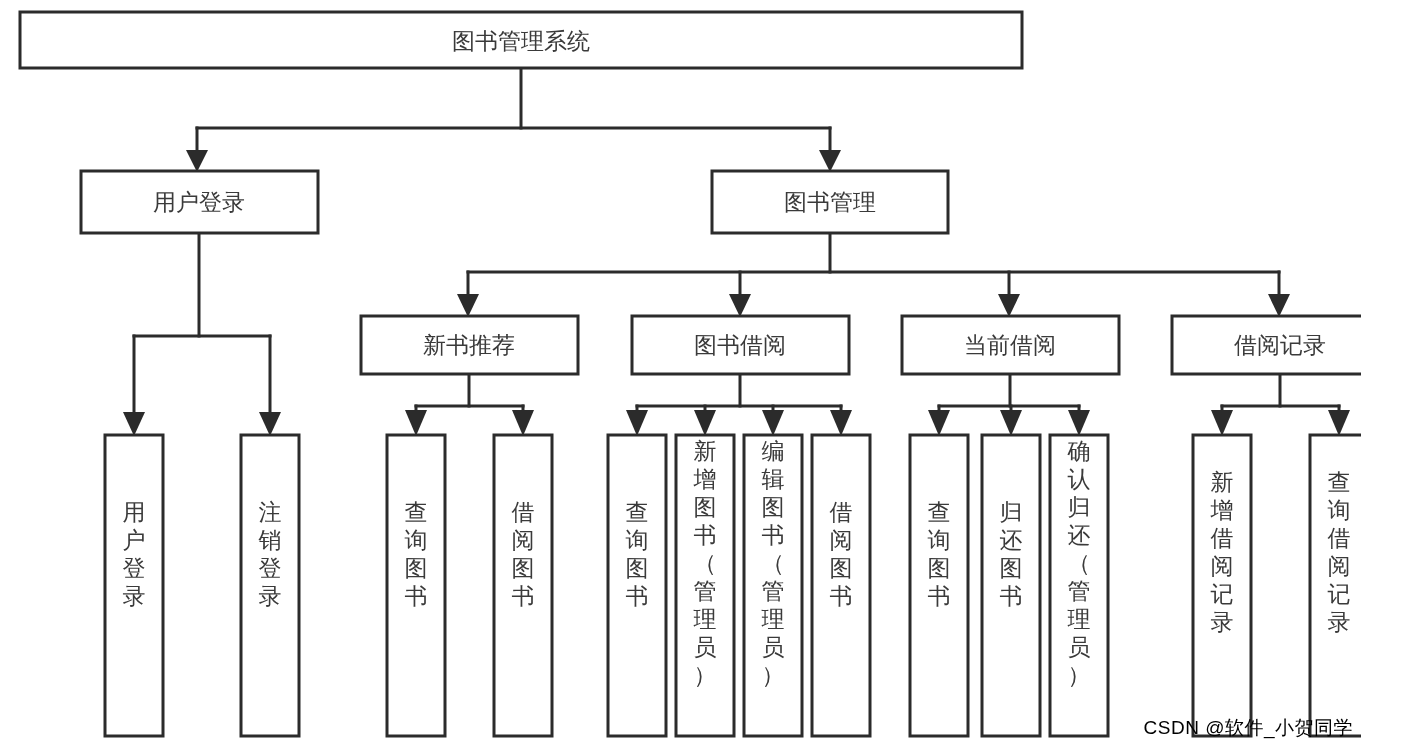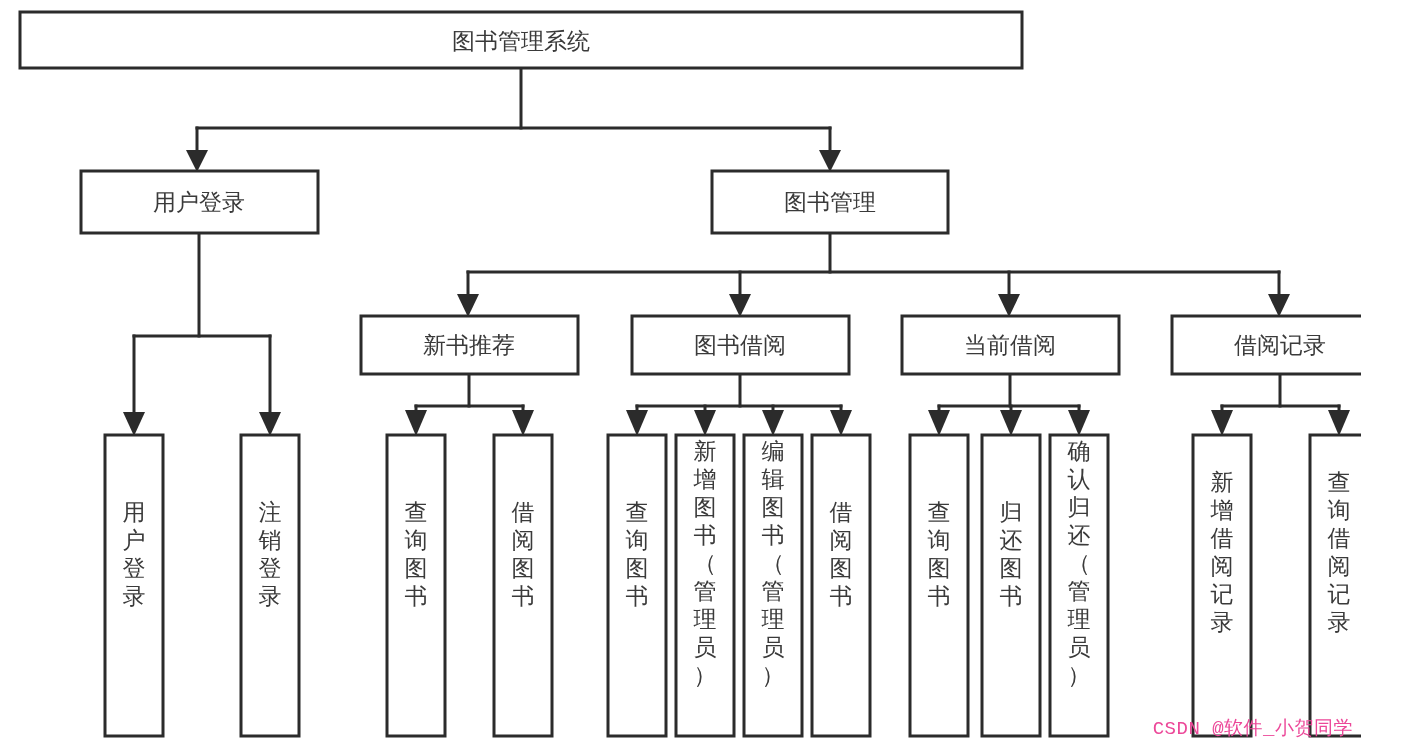--- a/index.html
+++ b/index.html
@@ -50,23 +50,23 @@
   .node-label-vertical {
     fill: #3a3a3a;
     font-family: "DejaVu Sans", "Liberation Sans", sans-serif;
     font-size: 23px;
     text-anchor: middle;
   }
   .watermark {
     position: absolute;
     right: 8px;
     bottom: 6px;
-    font-family: Liberation Mono, monospace;
+    font-family: Liberation Sans, sans-serif;
     font-size: 19px;
-    color: #ec4899;
+    color: #000000;
     white-space: nowrap;
     letter-spacing: 0.5px;
   }
 </style>
 </head>
 <body>
 
 <div id="diagram-root">
 
   <svg class="diagram-canvas" viewBox="0 0 1405 747" xmlns="http://www.w3.org/2000/svg">

